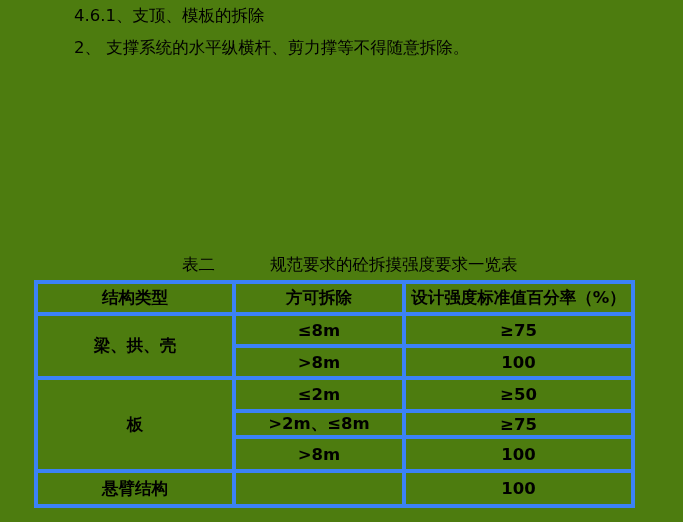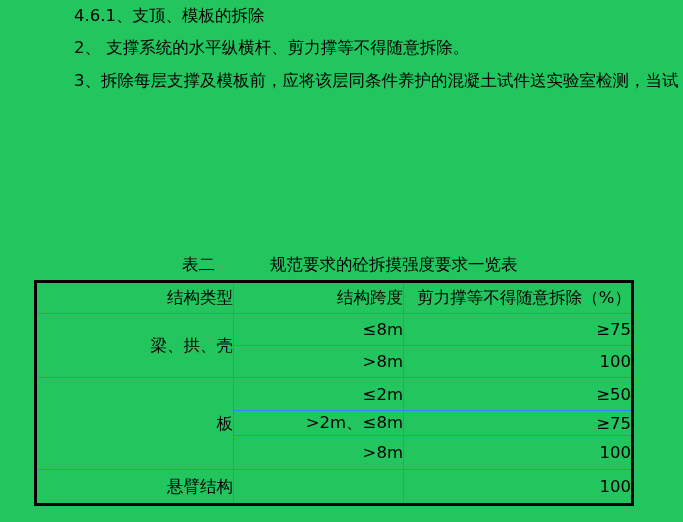--- a/index.html
+++ b/index.html
@@ -1,20 +1,20 @@
 <!DOCTYPE html>
 <html><head>
 <meta charset="utf-8">
 <style>
   html, body { margin: 0; padding: 0; background: #ffffff; }
   .page {
     position: relative;
     width: 683px;
     height: 522px;
-    background: #22c55e;
+    background: #4d7c0f;
     color: #000000;
     font-family: "DejaVu Sans", "Liberation Sans", sans-serif;
     overflow: hidden;
   }
   .body-text {
     position: absolute;
     left: 40px;
     top: 0px;
     width: 635px;
     font-size: 16.5px;
@@ -38,58 +38,57 @@
     left: 34px;
     top: 280px;
     width: 597px;
     border-collapse: collapse;
     table-layout: fixed;
     border: 3px solid #000000;
     font-size: 16.5px;
   }
   table.strength-table th,
   table.strength-table td {
-    border: 1px solid #3b82f6;
-    text-align: right;
+    border: 4px solid #3b82f6;
+    text-align: center;
     vertical-align: middle;
-    font-weight: normal;
+    font-weight: bold;
     padding: 0;
     overflow: hidden;
     white-space: nowrap;
   }
   col.c1 { width: 198px; }
   col.c2 { width: 170px; }
   col.c3 { width: 229px; }
 </style>
 </head>
 <body>
 
 <div class="page">
 
   <div class="body-text">
     <div class="line indent">4.6.1、支顶、模板的拆除</div>
     <div class="line indent">2、 支撑系统的水平纵横杆、剪力撑等不得随意拆除。</div>
-    <div class="line indent">3、拆除每层支撑及模板前，应将该层同条件养护的混凝土试件送实验室检测，当试</div>
   </div>
 
   <div class="table-caption">
     <span class="caption-label">表二</span><span>规范要求的砼拆摸强度要求一览表</span>
   </div>
 
   <table class="strength-table">
     <colgroup>
       <col class="c1">
         <col class="c2">
         <col class="c3">
     </colgroup>
     <tbody>
         <tr style="height:32px;">
       <th>结构类型</th>
-      <th>结构跨度</th>
-      <th>剪力撑等不得随意拆除（%）</th>
+      <th>方可拆除</th>
+      <th>设计强度标准值百分率（%）</th>
     </tr>
     <tr style="height:32px;">
       <td rowspan="2">梁、拱、壳</td>
       <td>≤8m</td>
       <td>≥75</td>
     </tr>
     <tr style="height:32px;">
       <td>&gt;8m</td>
       <td>100</td>
     </tr>

